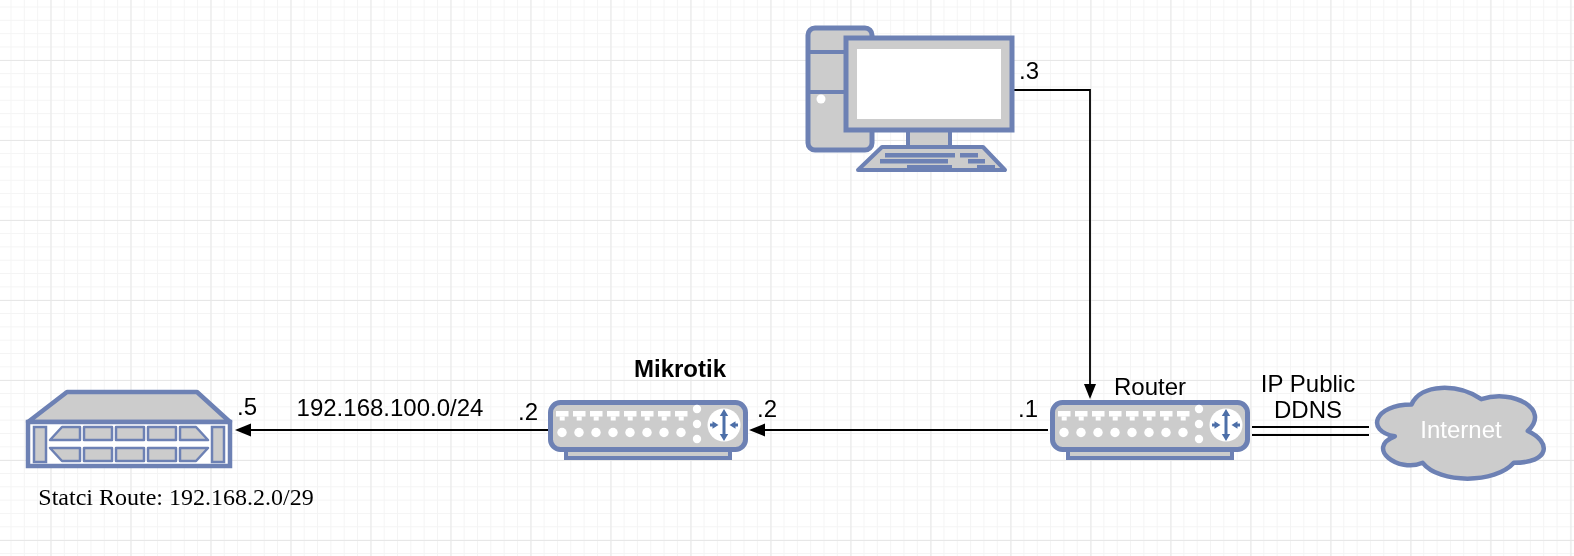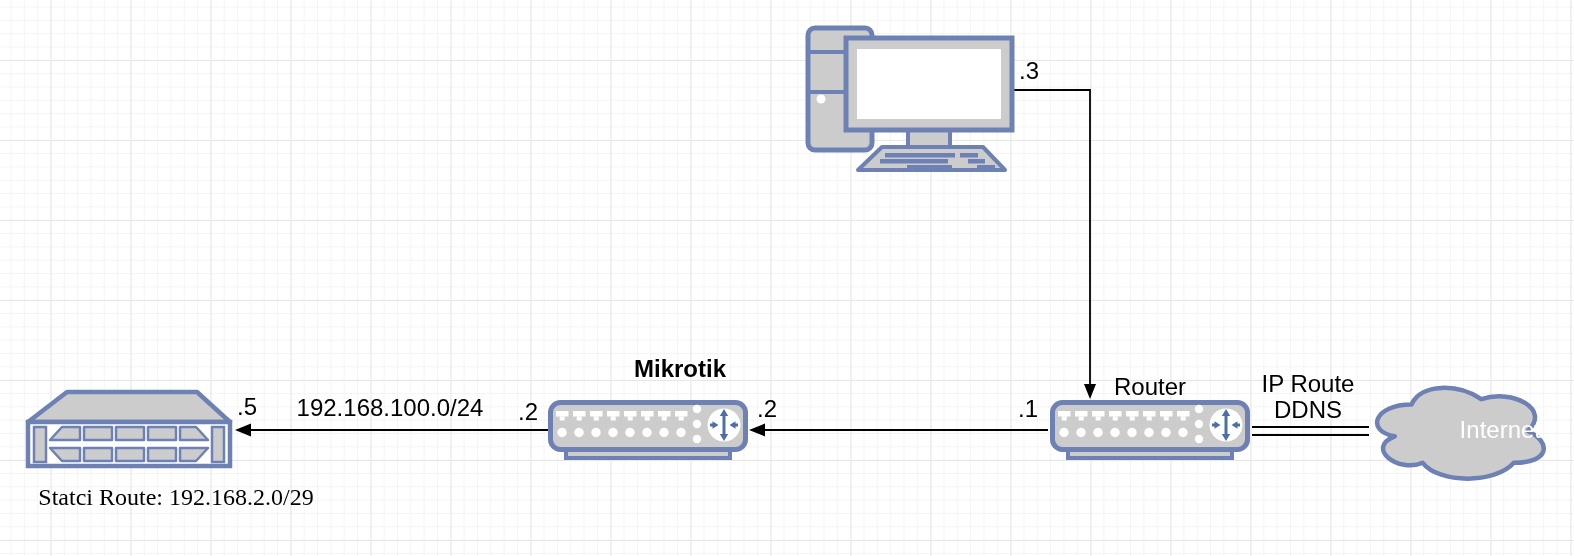--- a/index.html
+++ b/index.html
@@ -19,21 +19,21 @@
   }
   svg.layer{position:absolute;left:0;top:0;}
   .lbl{
     position:absolute;
     font-size:24px;
     line-height:26px;
     color:#000;
     text-align:center;
     white-space:nowrap;
   }
-  .lbl.white{color:#fff;text-align:right;}
+  .lbl.white{color:#fff;}
 </style>
 </head>
 <body>
 
 <div class="canvas">
 
   <svg class="layer" width="1574" height="556" viewBox="0 0 1574 556">
     <defs>
       <symbol id="sw" viewBox="0 0 200 64" width="200" height="64">
 
@@ -173,21 +173,21 @@
   <div class="lbl" style="left:270px;top:395px;width:240px;">192.168.100.0/24</div>
 
   <div class="lbl" style="left:498px;top:399px;width:60px;">.2</div>
 
   <div class="lbl" style="left:737px;top:396px;width:60px;">.2</div>
 
 
   <div class="lbl" style="left:998px;top:396px;width:60px;">.1</div>
 
   <div class="lbl" style="left:1228px;top:371px;width:160px;">
-    <div>IP Route</div>
+    <div>IP Public</div>
     <div>DDNS</div>
   </div>
 
   <div class="lbl white" style="left:1381px;top:417px;width:160px;">Internet</div>
 
   <div class="lbl" style="left:16px;top:484px;width:320px;font-family:Liberation Serif, serif;">
     <div>Statci Route: 192.168.2.0/29</div>
   </div>
 
 </div>

